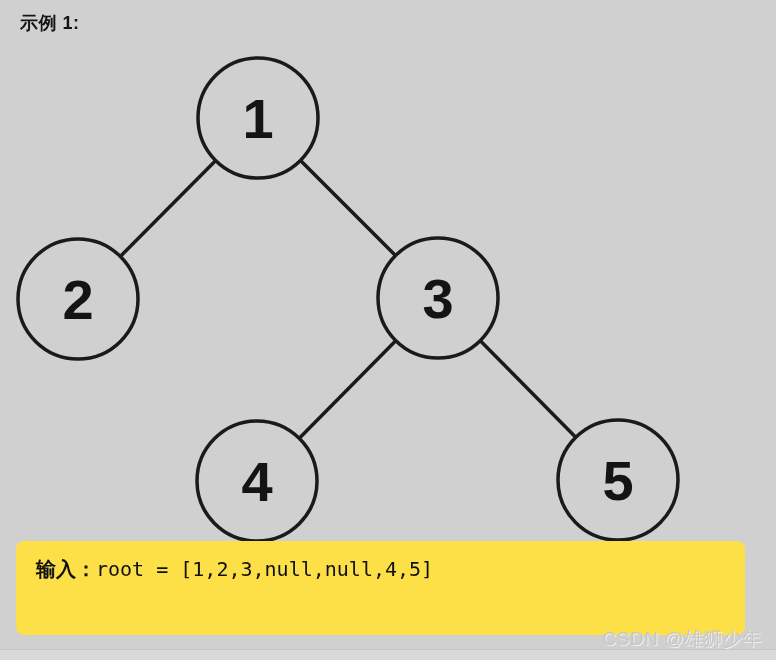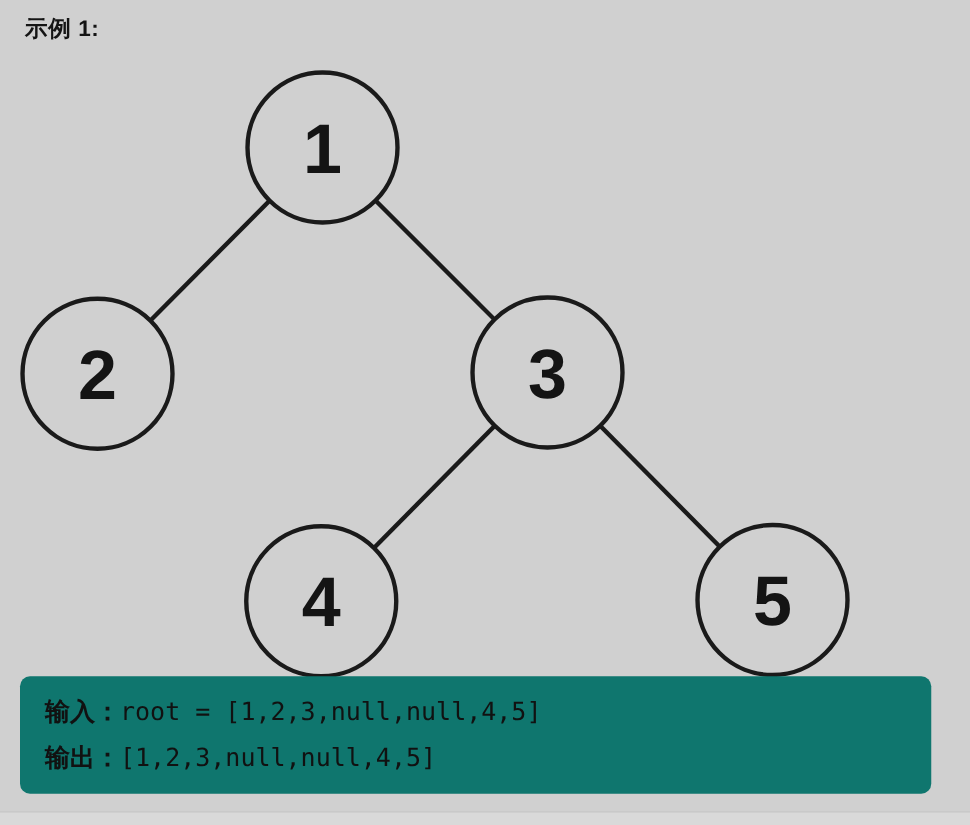--- a/index.html
+++ b/index.html
@@ -25,21 +25,21 @@
     left: 0;
     top: 0;
   }
   .io-box {
     position: absolute;
     left: 16px;
     top: 541px;
     width: 729px;
     height: 94px;
     box-sizing: border-box;
-    background: #0f766e;
+    background: #fde047;
     border-radius: 8px;
     padding: 10px 20px 0 20px;
     font-family: "DejaVu Sans Mono", monospace;
     font-size: 20px;
     color: #111111;
   }
   .io-line {
     line-height: 37px;
     white-space: pre;
   }
@@ -96,19 +96,19 @@
         <text x="257" y="481" dy="0.36em" text-anchor="middle" fill="#141414" font-size="56" font-weight="bold" font-family="&quot;Liberation Sans&quot;, sans-serif">4</text>
       </g>
       <g>
         <circle cx="618" cy="480" r="60" fill="#d0d0d0" stroke="#1a1a1a" stroke-width="3.5"></circle>
         <text x="618" y="480" dy="0.36em" text-anchor="middle" fill="#141414" font-size="56" font-weight="bold" font-family="&quot;Liberation Sans&quot;, sans-serif">5</text>
       </g>
     </svg>
 
   <div class="io-box">
     <div class="io-line"><span class="io-label">输入：</span><span>root = [1,2,3,null,null,4,5]</span></div>
-    <div class="io-line"><span class="io-label">输出：</span><span>[1,2,3,null,null,4,5]</span></div>
   </div>
 
   <div class="bottom-strip"></div>
 
+  <div class="watermark">CSDN @雄狮少年</div>
 
 </div>
 
 </body></html>

